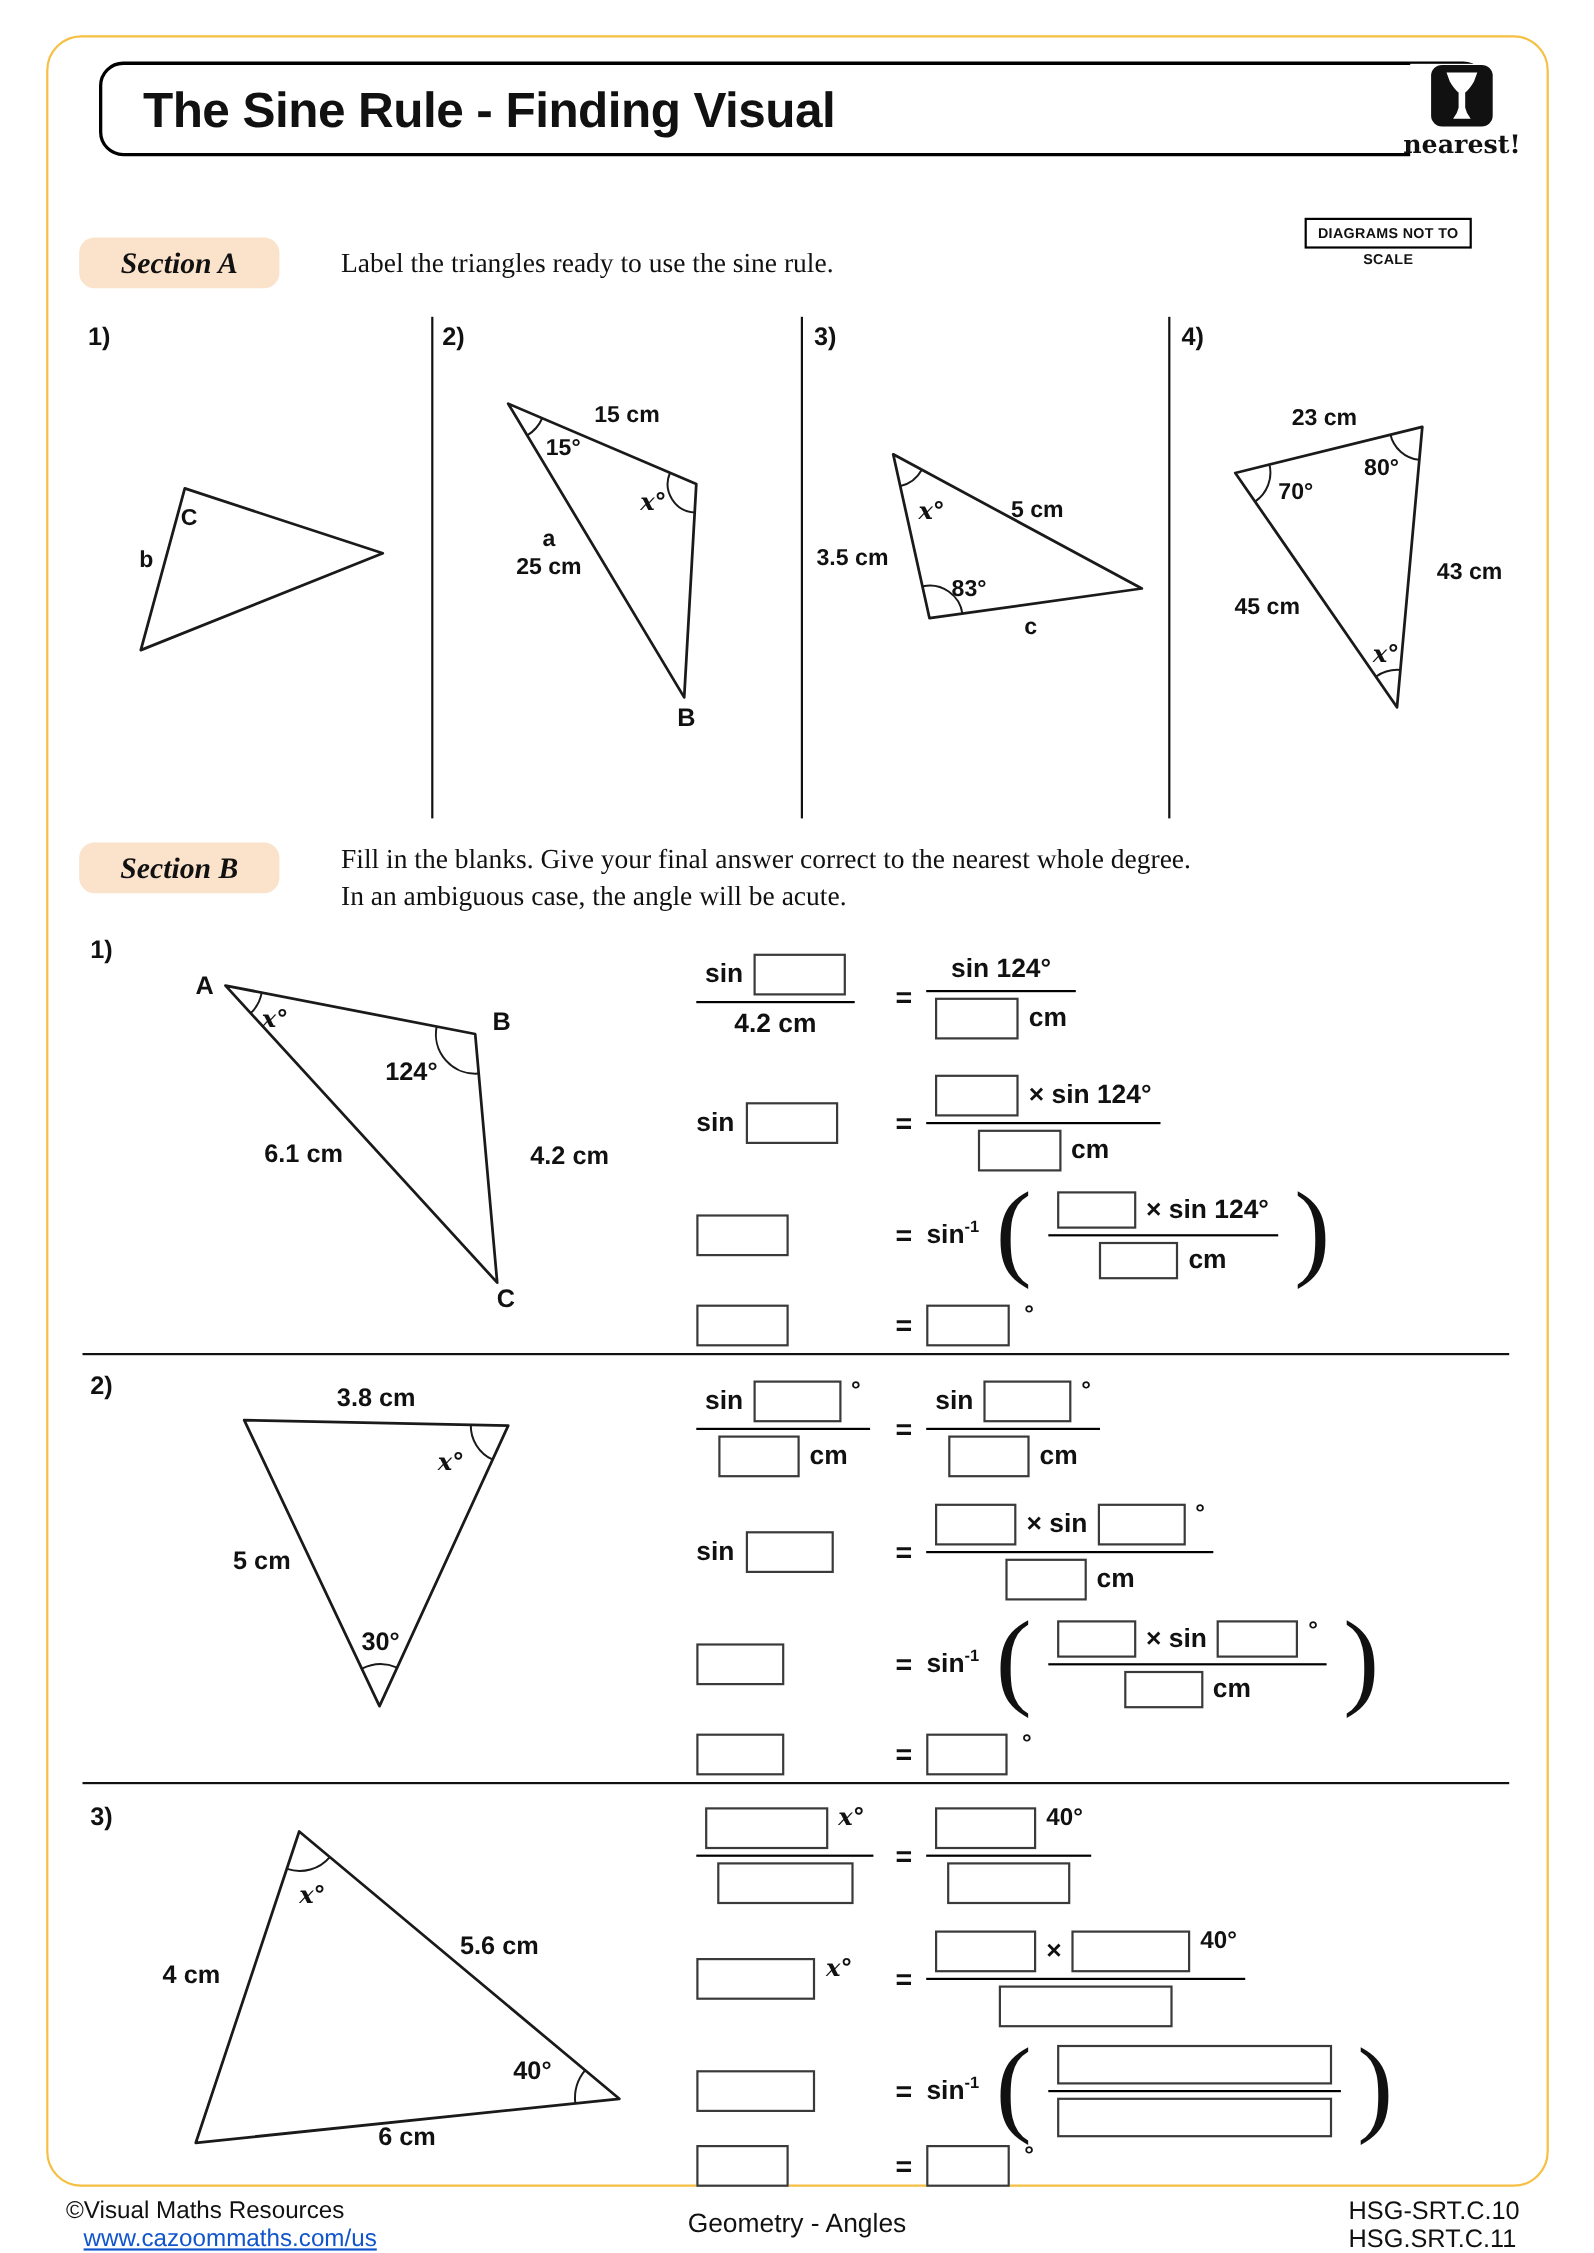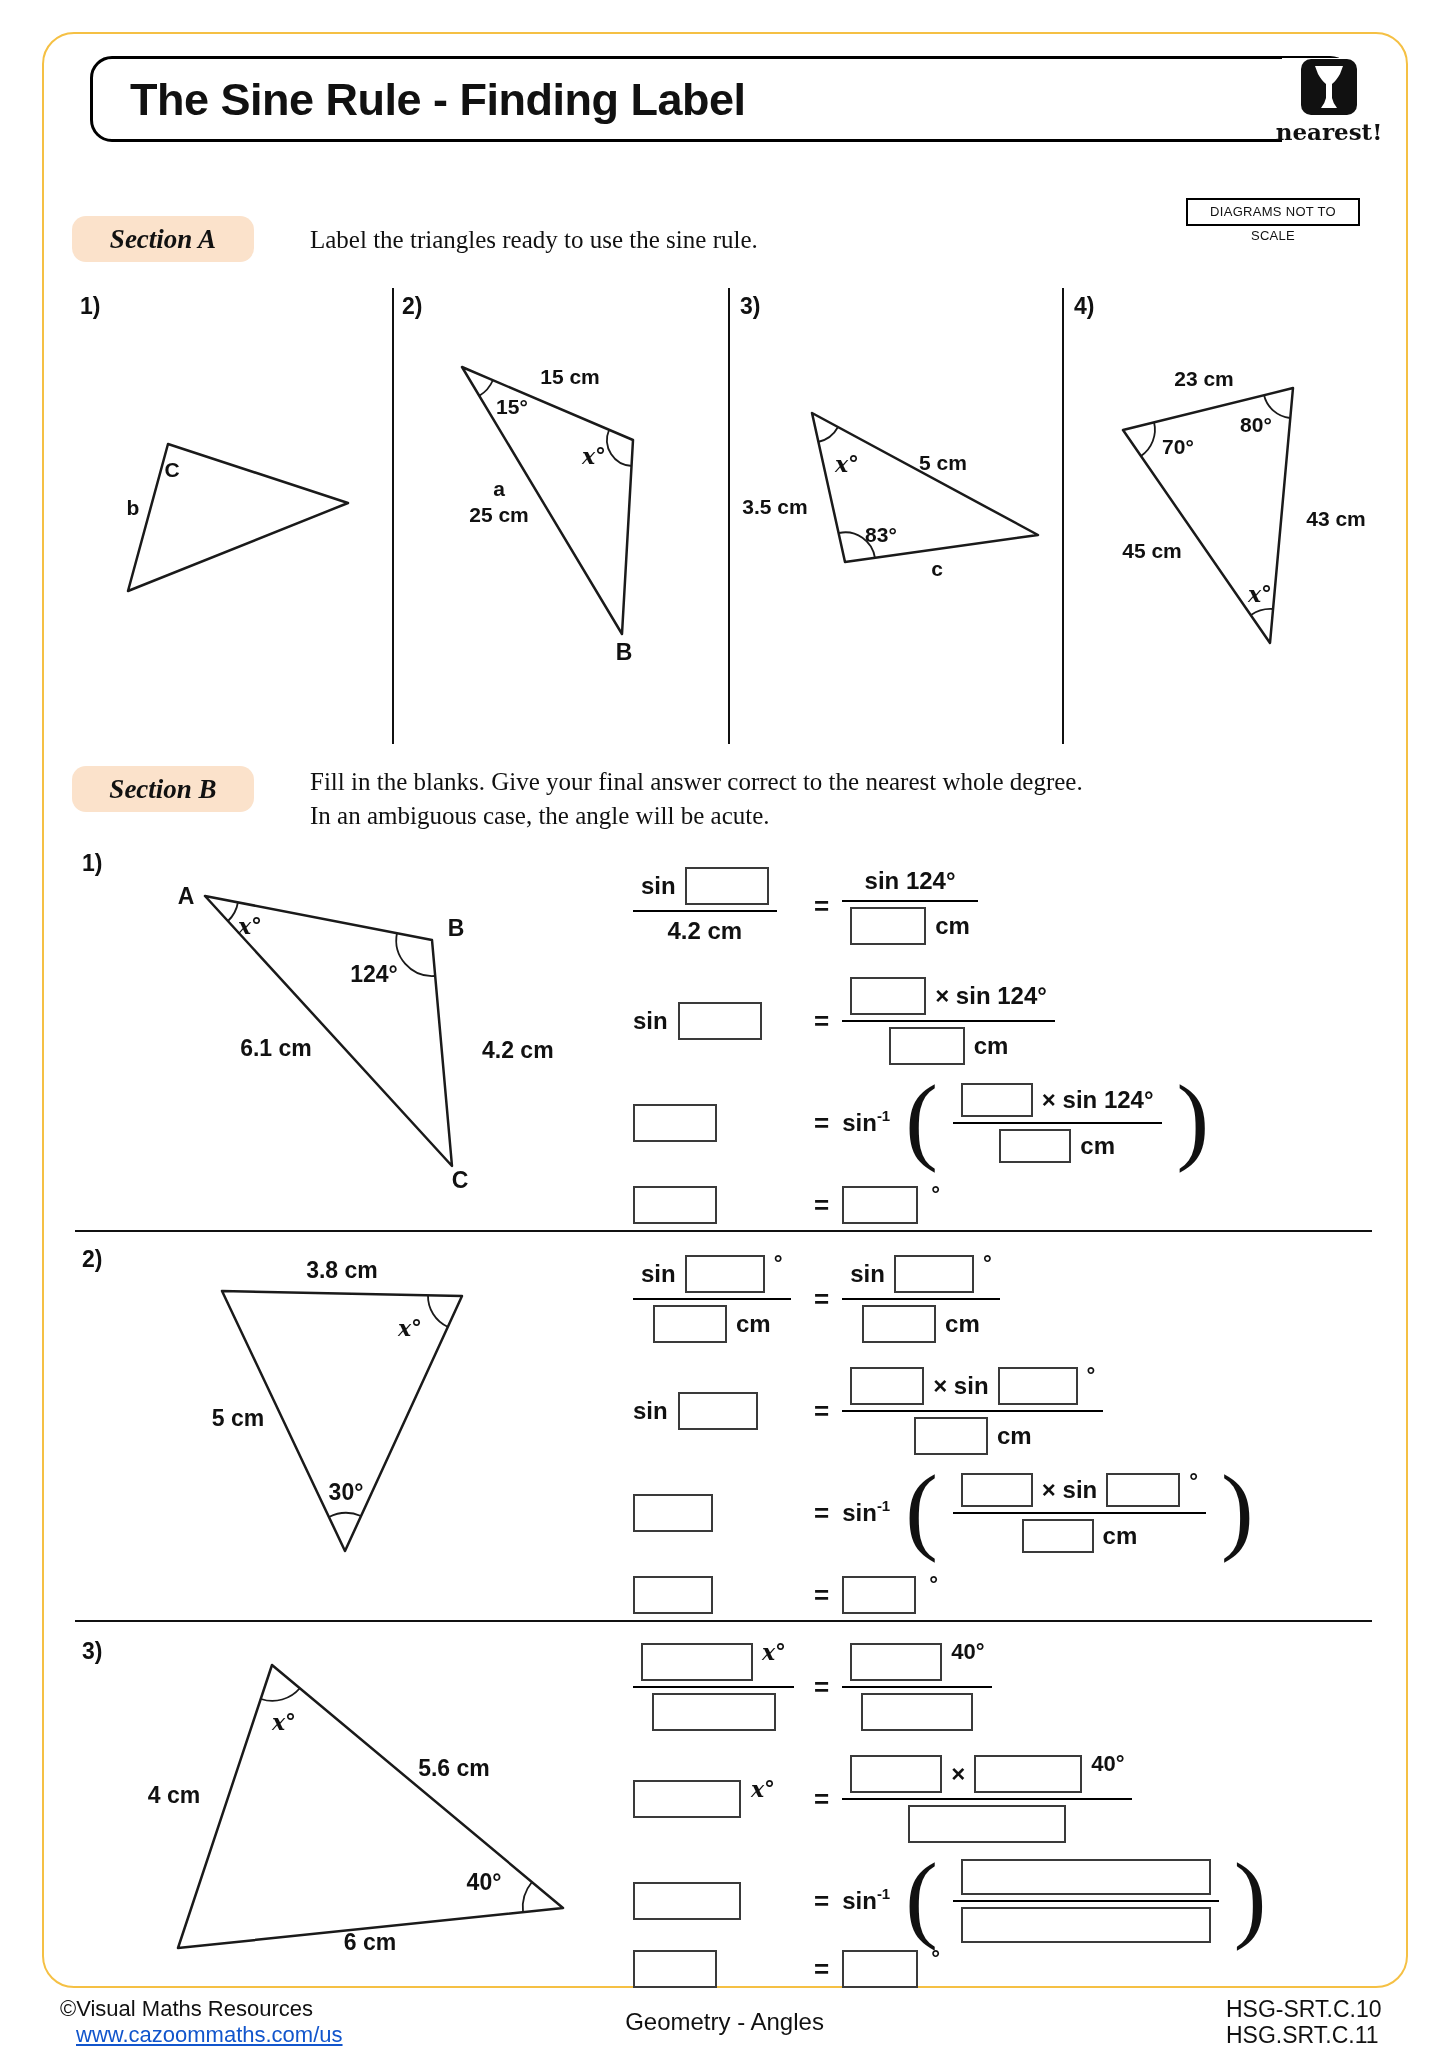--- a/index.html
+++ b/index.html
@@ -11,22 +11,22 @@
     border:2.5px solid #f5c044; border-radius:32px; }
 
   .title-box { left:90px; top:56px; width:1262px; height:86px;
     border:3px solid #000; border-radius:22px; }
   .title { left:130px; top:74px; font-size:45px; font-weight:bold; letter-spacing:-0.5px; }
 
   .logo { left:1282px; top:58px; width:94px; height:106px; background:#fff;
     display:flex; flex-direction:column; align-items:center; justify-content:flex-start; z-index:3; }
   .brand { font-family:"DejaVu Serif", serif; font-weight:bold; font-size:23px; margin-top:2px; }
 
-  .scale-note { left:1186px; top:198px; width:174px; height:28px; border:2px solid #000;
-    font-size:13px; font-weight:normal; text-align:center; line-height:24px; letter-spacing:0.3px; background:#fff; }
+  .scale-note { left:1186px; top:198px; width:152px; height:28px; border:2px solid #000;
+    font-size:13px; font-weight:bold; text-align:center; line-height:24px; letter-spacing:0.3px; background:#fff; }
 
   .badge { width:182px; height:46px; background:#fbe2cb; border-radius:14px;
     display:flex; align-items:center; justify-content:center; }
   .badge span { font-family:"Liberation Serif", serif; font-style:italic; font-weight:bold; font-size:27px; }
   .instr { font-family:"Liberation Serif", serif; font-size:25px;margin-left:32px; }
 
   .num { font-size:23px; font-weight:bold; }
   .vline { width:0; border-left:2px solid #111; }
   .hline { height:0; border-top:2px solid #111; width:1297px; left:75px; }
 
@@ -62,21 +62,21 @@
   .foot-std { font-size:23px;margin-left:18px; }
 </style>
 </head>
 <body>
 
 <div class="page">
 
   <div class="abs yellow-border"></div>
 
   <div class="abs title-box"></div>
-  <div class="abs title">The Sine Rule - Finding Label</div>
+  <div class="abs title">The Sine Rule - Finding Visual</div>
 
   <div class="abs logo">
     <svg width="58" height="58" viewBox="0 0 58 58">
       <rect x="1" y="1" width="56" height="56" rx="10" fill="#111"></rect>
       <path d="M 15 8 H 43 L 40 16 Q 36 23 32 26 L 32 40 Q 33 45 37 50 H 21 Q 25 45 26 40 L 26 26 Q 22 23 18 16 Z" fill="#fff"></path>
     </svg>
     <div class="brand">nearest!</div>
   </div>
 
   <div class="abs scale-note">DIAGRAMS NOT TO SCALE</div>

